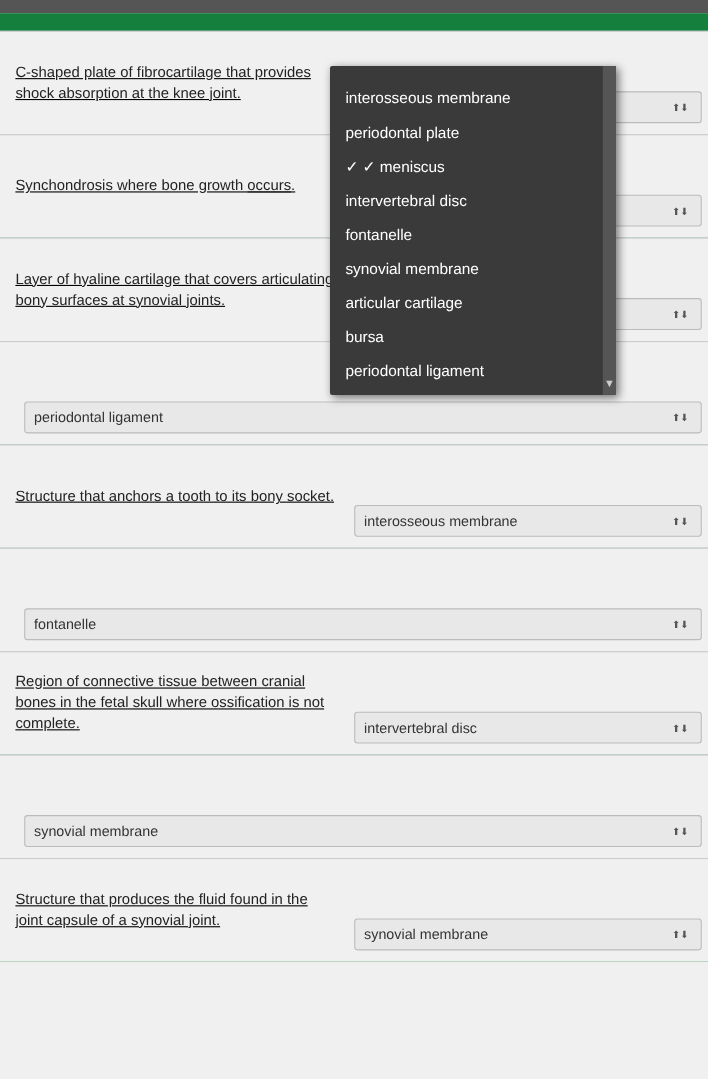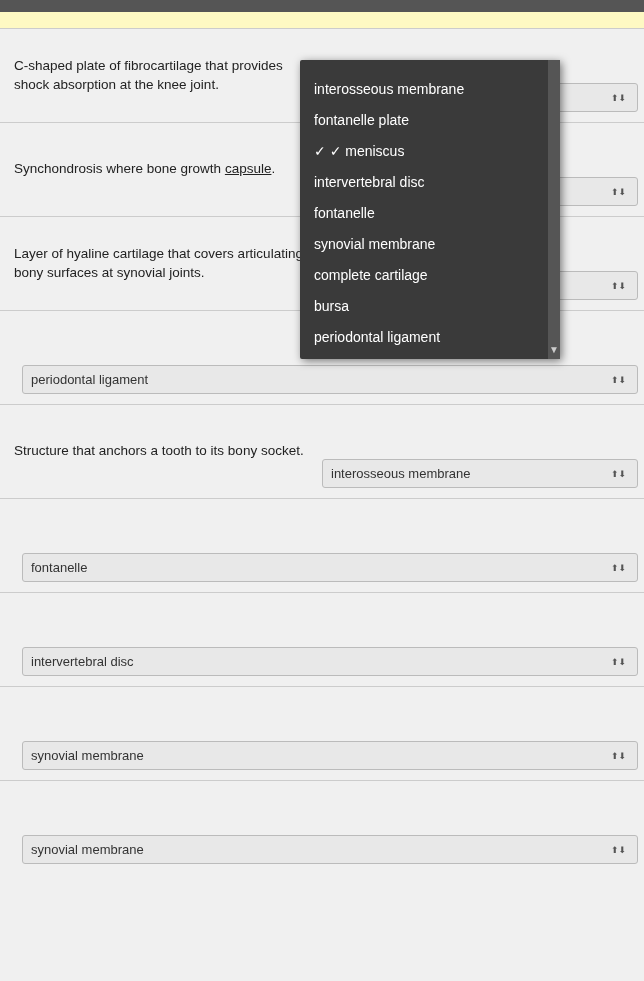--- a/index.html
+++ b/index.html
@@ -14,22 +14,23 @@
     }
 
     .header-bar {
       background: #555;
       color: #fff;
       padding: 6px 10px;
       font-size: 13px;
     }
 
     .quiz-container {
-      background: #fef9c3;
+      background: #15803d;
       padding: 0;
+      text-decoration: underline;
     }
 
     .intro-text {
       padding: 10px 14px 6px 14px;
       color: #222;
       font-size: 13.5px;
       line-height: 1.4;
     }
 
     .question-row {
@@ -164,58 +165,60 @@
   <div class="intro-text">
     <span></span>
   </div>
 
   <div id="questions-container">
       <div class="question-row">
         <div class="question-text">C-shaped plate of fibrocartilage that provides shock absorption at the knee joint.</div>
         <div class="select-wrapper"><select class="answer-select"><option value="[ Choose ]">[ Choose ]</option><option value="interosseous membrane">interosseous membrane</option><option value="epiphyseal plate">epiphyseal plate</option><option value="meniscus" selected="">meniscus</option><option value="intervertebral disc">intervertebral disc</option><option value="fontanelle">fontanelle</option><option value="synovial membrane">synovial membrane</option><option value="articular cartilage">articular cartilage</option><option value="bursa">bursa</option><option value="periodontal ligament">periodontal ligament</option></select></div>
       </div>
       <div class="question-row">
-        <div class="question-text">Synchondrosis where bone growth <span style="text-decoration:underline;">capsule</span>.</div>
+        <div class="question-text">Synchondrosis where bone growth <span style="text-decoration:underline;">occurs</span>.</div>
         <div class="select-wrapper"><select class="answer-select"><option value="[ Choose ]">[ Choose ]</option><option value="interosseous membrane">interosseous membrane</option><option value="epiphyseal plate">epiphyseal plate</option><option value="meniscus">meniscus</option><option value="intervertebral disc">intervertebral disc</option><option value="fontanelle">fontanelle</option><option value="synovial membrane">synovial membrane</option><option value="articular cartilage">articular cartilage</option><option value="bursa" selected="">bursa</option><option value="periodontal ligament">periodontal ligament</option></select></div>
       </div>
       <div class="question-row">
         <div class="question-text">Layer of hyaline cartilage that covers articulating bony surfaces at synovial joints.</div>
         <div class="select-wrapper"><select class="answer-select"><option value="[ Choose ]">[ Choose ]</option><option value="interosseous membrane">interosseous membrane</option><option value="epiphyseal plate">epiphyseal plate</option><option value="meniscus">meniscus</option><option value="intervertebral disc">intervertebral disc</option><option value="fontanelle">fontanelle</option><option value="synovial membrane">synovial membrane</option><option value="articular cartilage">articular cartilage</option><option value="bursa" selected="">bursa</option><option value="periodontal ligament">periodontal ligament</option></select></div>
       </div>
       <div class="question-row">
         <div class="select-wrapper"><select class="answer-select"><option value="[ Choose ]">[ Choose ]</option><option value="interosseous membrane">interosseous membrane</option><option value="epiphyseal plate">epiphyseal plate</option><option value="meniscus">meniscus</option><option value="intervertebral disc">intervertebral disc</option><option value="fontanelle">fontanelle</option><option value="synovial membrane">synovial membrane</option><option value="articular cartilage">articular cartilage</option><option value="bursa">bursa</option><option value="periodontal ligament" selected="">periodontal ligament</option></select></div>
       </div>
       <div class="question-row">
         <div class="question-text">Structure that anchors a tooth to its bony socket.</div>
         <div class="select-wrapper"><select class="answer-select"><option value="[ Choose ]">[ Choose ]</option><option value="interosseous membrane" selected="">interosseous membrane</option><option value="epiphyseal plate">epiphyseal plate</option><option value="meniscus">meniscus</option><option value="intervertebral disc">intervertebral disc</option><option value="fontanelle">fontanelle</option><option value="synovial membrane">synovial membrane</option><option value="articular cartilage">articular cartilage</option><option value="bursa">bursa</option><option value="periodontal ligament">periodontal ligament</option></select></div>
       </div>
       <div class="question-row">
         <div class="select-wrapper"><select class="answer-select"><option value="[ Choose ]">[ Choose ]</option><option value="interosseous membrane">interosseous membrane</option><option value="epiphyseal plate">epiphyseal plate</option><option value="meniscus">meniscus</option><option value="intervertebral disc">intervertebral disc</option><option value="fontanelle" selected="">fontanelle</option><option value="synovial membrane">synovial membrane</option><option value="articular cartilage">articular cartilage</option><option value="bursa">bursa</option><option value="periodontal ligament">periodontal ligament</option></select></div>
       </div>
       <div class="question-row">
+        <div class="question-text">Region of connective tissue between cranial bones in the fetal skull where ossification is not complete.</div>
         <div class="select-wrapper"><select class="answer-select"><option value="[ Choose ]">[ Choose ]</option><option value="interosseous membrane">interosseous membrane</option><option value="epiphyseal plate">epiphyseal plate</option><option value="meniscus">meniscus</option><option value="intervertebral disc" selected="">intervertebral disc</option><option value="fontanelle">fontanelle</option><option value="synovial membrane">synovial membrane</option><option value="articular cartilage">articular cartilage</option><option value="bursa">bursa</option><option value="periodontal ligament">periodontal ligament</option></select></div>
       </div>
       <div class="question-row">
         <div class="select-wrapper"><select class="answer-select"><option value="[ Choose ]">[ Choose ]</option><option value="interosseous membrane">interosseous membrane</option><option value="epiphyseal plate">epiphyseal plate</option><option value="meniscus">meniscus</option><option value="intervertebral disc">intervertebral disc</option><option value="fontanelle">fontanelle</option><option value="synovial membrane" selected="">synovial membrane</option><option value="articular cartilage">articular cartilage</option><option value="bursa">bursa</option><option value="periodontal ligament">periodontal ligament</option></select></div>
       </div>
       <div class="question-row">
+        <div class="question-text">Structure that produces the fluid found in the joint capsule of a synovial joint.</div>
         <div class="select-wrapper"><select class="answer-select"><option value="[ Choose ]">[ Choose ]</option><option value="interosseous membrane">interosseous membrane</option><option value="epiphyseal plate">epiphyseal plate</option><option value="meniscus">meniscus</option><option value="intervertebral disc">intervertebral disc</option><option value="fontanelle">fontanelle</option><option value="synovial membrane" selected="">synovial membrane</option><option value="articular cartilage">articular cartilage</option><option value="bursa">bursa</option><option value="periodontal ligament">periodontal ligament</option></select></div>
       </div>
     </div>
 
   <div class="dropdown-overlay" id="dropdown-overlay">
     <div class="choose-item"></div>
     <div id="dropdown-items-container">
         <div class="dropdown-item">interosseous membrane</div>
-        <div class="dropdown-item">fontanelle plate</div>
+        <div class="dropdown-item">periodontal plate</div>
         <div class="dropdown-item checked" style="font-weight: normal;">✓ meniscus</div>
         <div class="dropdown-item">intervertebral disc</div>
         <div class="dropdown-item">fontanelle</div>
         <div class="dropdown-item">synovial membrane</div>
-        <div class="dropdown-item">complete cartilage</div>
+        <div class="dropdown-item">articular cartilage</div>
         <div class="dropdown-item">bursa</div>
         <div class="dropdown-item">periodontal ligament</div>
       </div>
     <div class="scrollbar-right">
       <span class="scroll-arrow">▼</span>
     </div>
   </div>
 
 </div>
 

